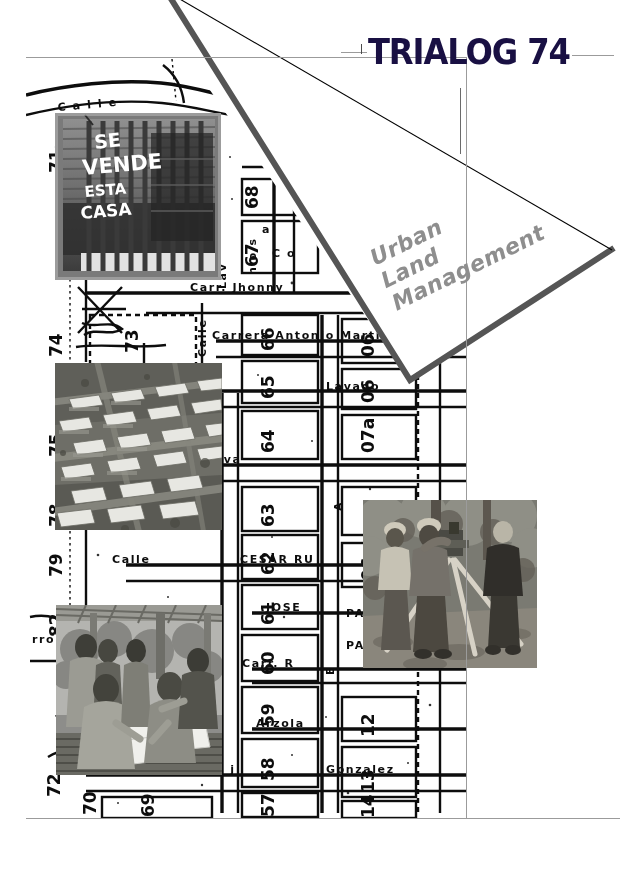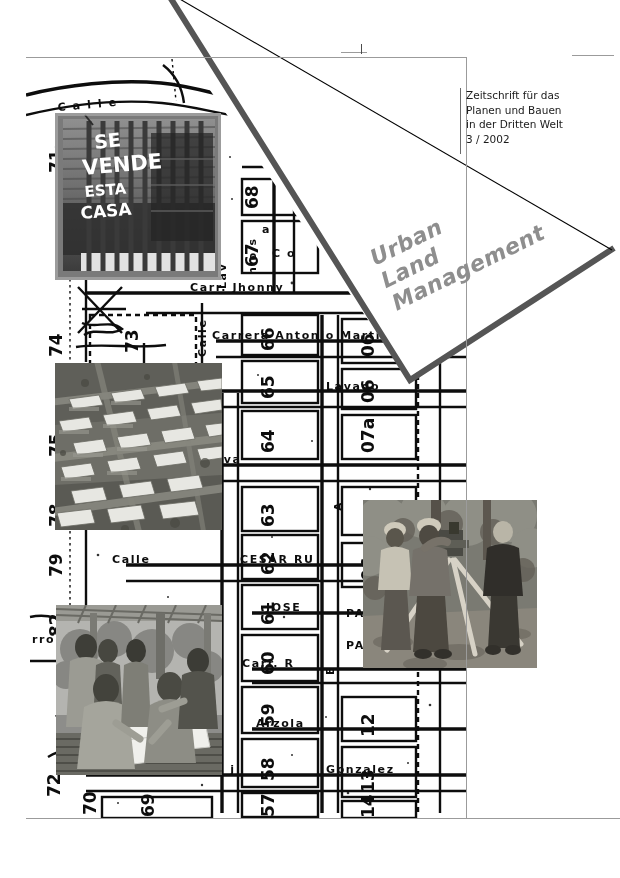--- a/index.html
+++ b/index.html
@@ -602,23 +602,22 @@
   </svg>
 
   <div class="rule-h" style="left:26px; top:57px; width:440px;"></div>
   <div class="rule-h" style="left:26px; top:818px; width:594px;"></div>
   <div class="rule-v" style="left:466px; top:57px; height:761px;"></div>
   <div class="rule-h" style="left:341px; top:52px; width:26px;"></div>
   <div class="rule-h" style="left:572px; top:55px; width:42px;"></div>
   <div class="tick-mark" style="left:361px; top:44px; height:10px;"></div>
   <div class="rule-v" style="left:460px; top:88px; height:66px; background:#6a6a6a;"></div>
 
-
-  <div id="subtitle">Zeitschrift für das
-Planen und Bauen
-in der Dritten Welt
-3 / 2002</div>
+  <div id="masthead">
+    <div id="trialog-title">TRIALOG 74</div>
+  </div>
+
 
   <div id="theme-text">Urban
 Land
 Management</div>
 
 </div>
 
 </body></html>

